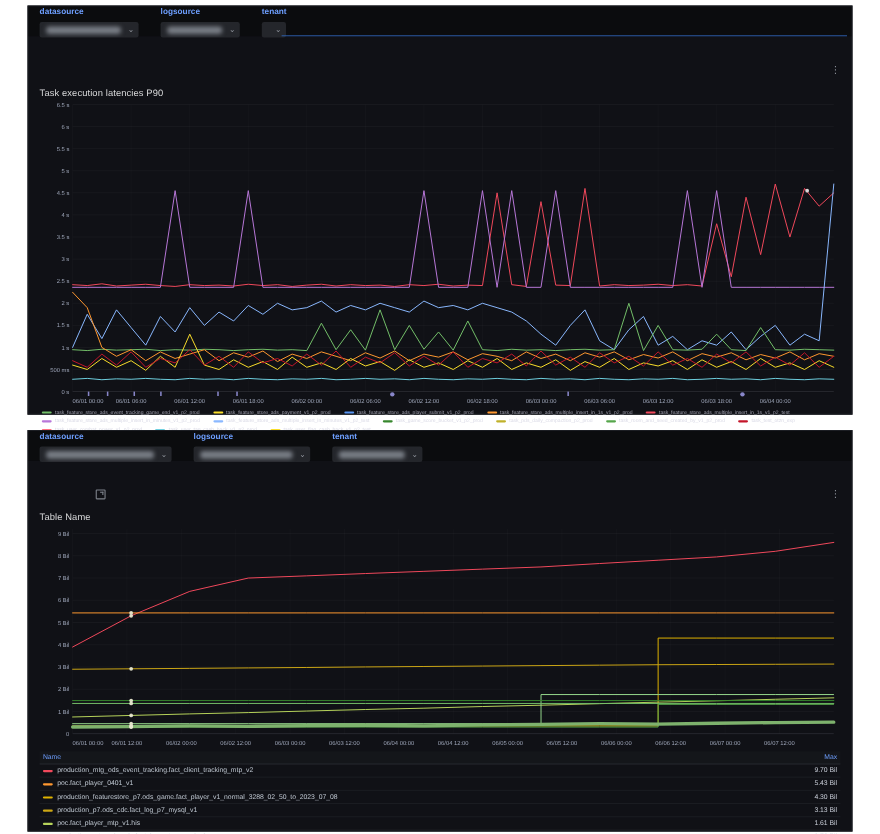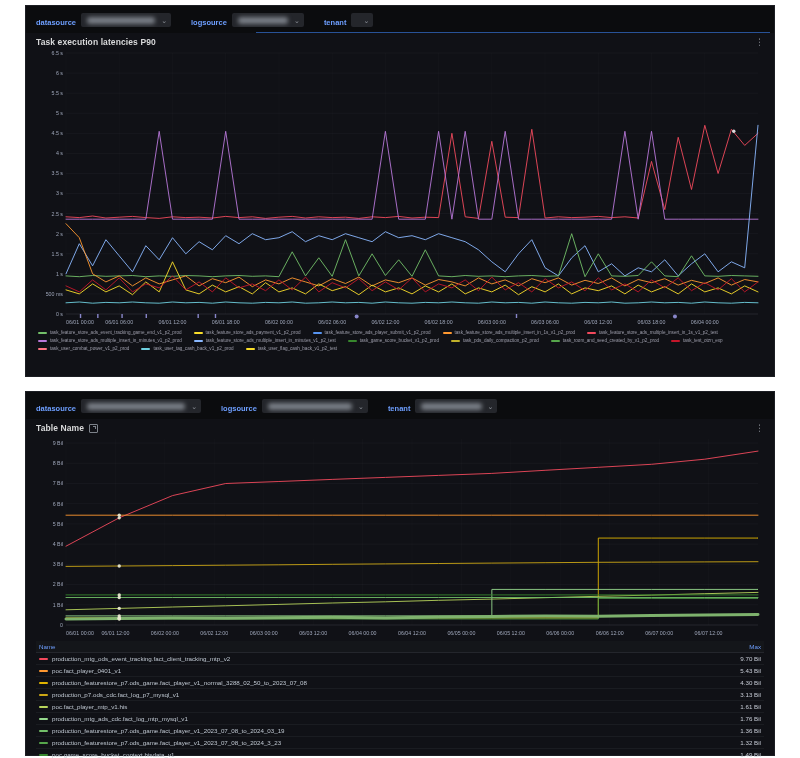--- a/index.html
+++ b/index.html
@@ -1,34 +1,34 @@
 <!DOCTYPE html>
 <html><head>
 <meta charset="utf-8">
 <style>
   html,body{margin:0;padding:0;background:#ffffff;}
   .stage{position:relative;width:800px;height:758px;background:#ffffff;font-family:"Liberation Sans",sans-serif;overflow:hidden;}
   .panel{position:absolute;left:25px;width:750px;background:#101116;border:1px solid #1c1e23;box-sizing:border-box;}
   #panel1{top:5px;height:372px;}
   #panel2{top:391px;height:365px;}
   .filter-bar{display:flex;align-items:center;gap:20px;height:22px;padding:3px 10px 2px;background:#0b0c0e;position:relative;}
-  .filter-group{display:flex;align-items:flex-end;gap:5px;}
+  .filter-group{display:flex;align-items:flex-start;gap:5px;flex-direction:column;}
   .filter-label{color:#6e9fff;font-size:7.5px;font-weight:700;}
   .filter-value{height:14px;border-radius:2px;background:#24262b;display:flex;align-items:center;overflow:hidden;}
   .filter-value .blur-blob{margin:0 6px;height:7px;border-radius:3px;background:#787d85;filter:blur(2px);flex:1;}
   .filter-value .caret{color:#8e939b;font-size:7px;margin-right:4px;line-height:1;}
   .fb .filter-group:nth-child(1) .filter-value{width:106px;}
   .fb .filter-group:nth-child(2) .filter-value{width:90px;}
   .fb .filter-group:nth-child(3) .filter-value{width:72px;}
   #panel2 .filter-group:nth-child(1) .filter-value{width:120px;}
   #panel2 .filter-group:nth-child(2) .filter-value{width:106px;}
   #panel2 .filter-group:nth-child(3) .filter-value{width:82px;}
   .accent-line{position:absolute;left:230px;right:4px;bottom:0;height:1px;background:#2e5faf;opacity:.85;}
   .panel-header{display:flex;align-items:center;gap:5px;padding:4px 10px 2px;}
-  .panel-title{color:#d8d9da;font-size:8.5px;font-weight:700;letter-spacing:.1px;}
+  .panel-title{color:#d8d9da;font-size:8.5px;font-weight:400;letter-spacing:.1px;margin-top:42px;}
   .link-icon{width:7px;height:7px;border:1px solid #7d828a;border-radius:1px;position:relative;display:inline-block;}
   .link-icon::after{content:"";position:absolute;right:1px;top:1px;width:2px;height:2px;border-top:1px solid #7d828a;border-right:1px solid #7d828a;}
   .kebab{margin-left:auto;color:#8e939b;font-size:9px;line-height:1;cursor:pointer;}
   .chart-wrap{padding:0 10px;}
   svg{display:block;}
   svg text{font-family:"Liberation Sans",sans-serif;}
   .legend{display:flex;flex-wrap:wrap;column-gap:12px;row-gap:3px;padding:3px 12px 0;}
   .legend-item{display:flex;align-items:center;gap:3px;cursor:pointer;}
   .legend-dash{width:9px;height:2px;border-radius:1px;flex:0 0 auto;}
   .legend-label{font-size:4.6px;color:rgba(204,204,220,.72);white-space:nowrap;}

